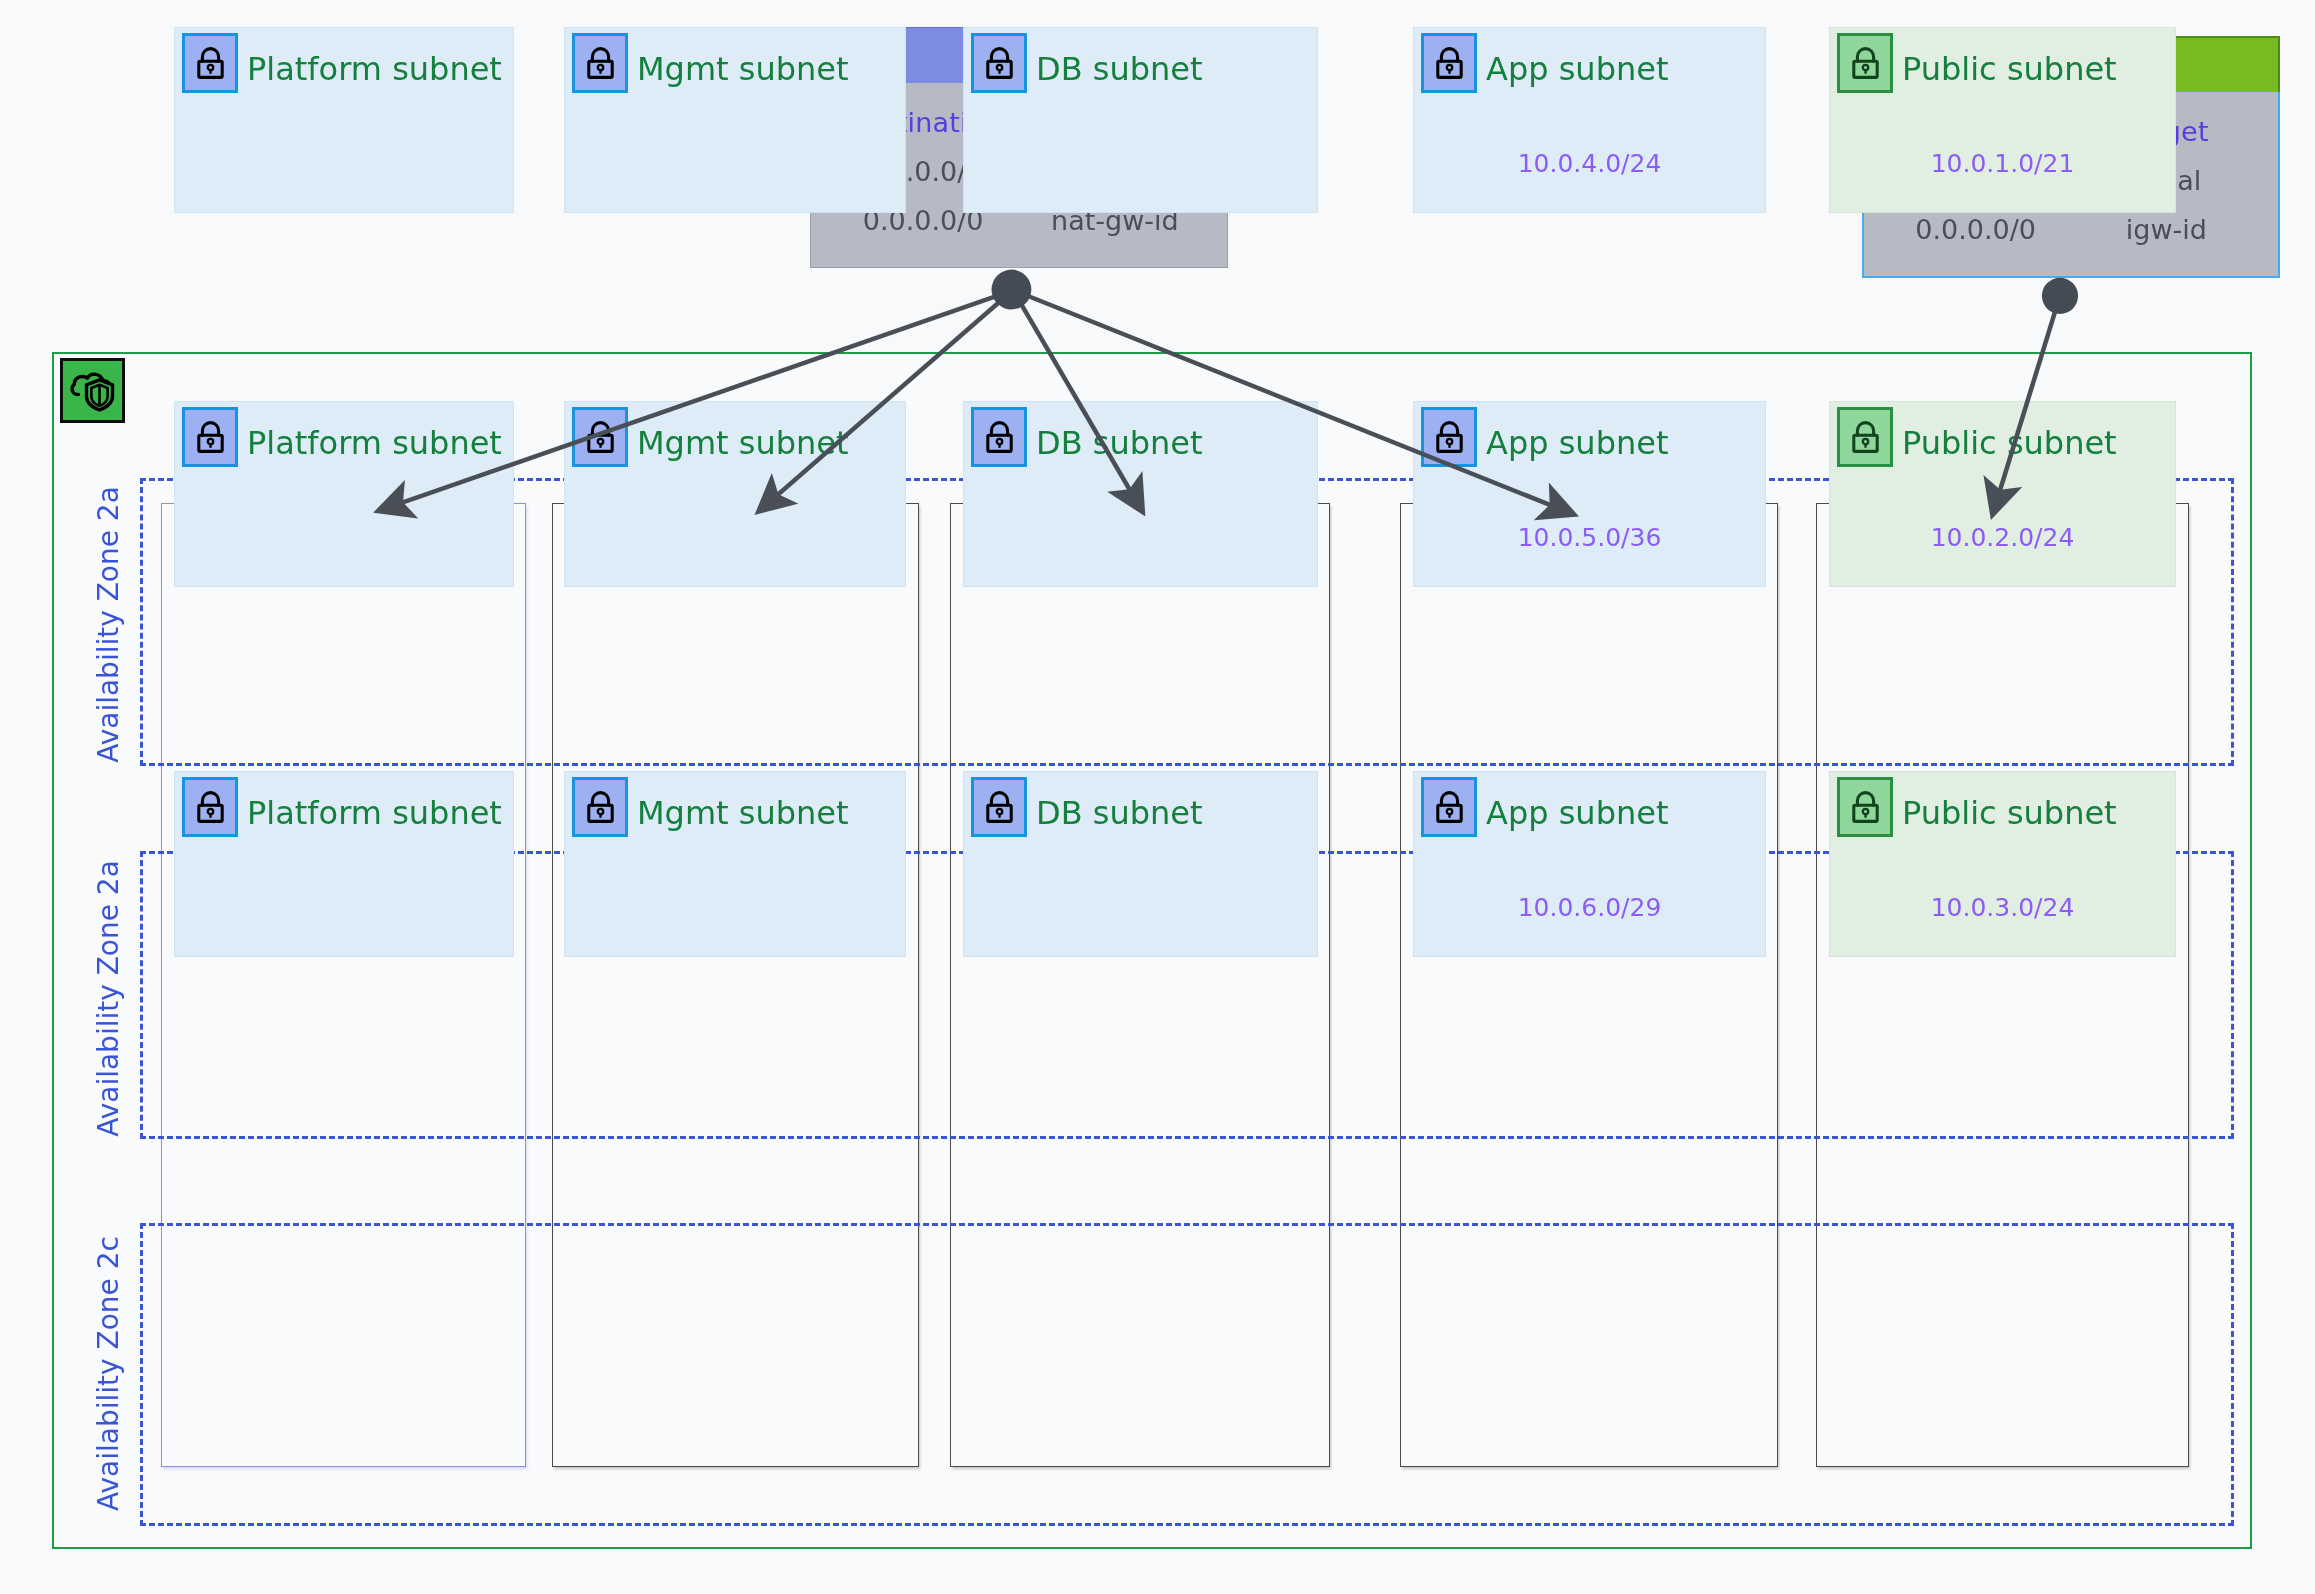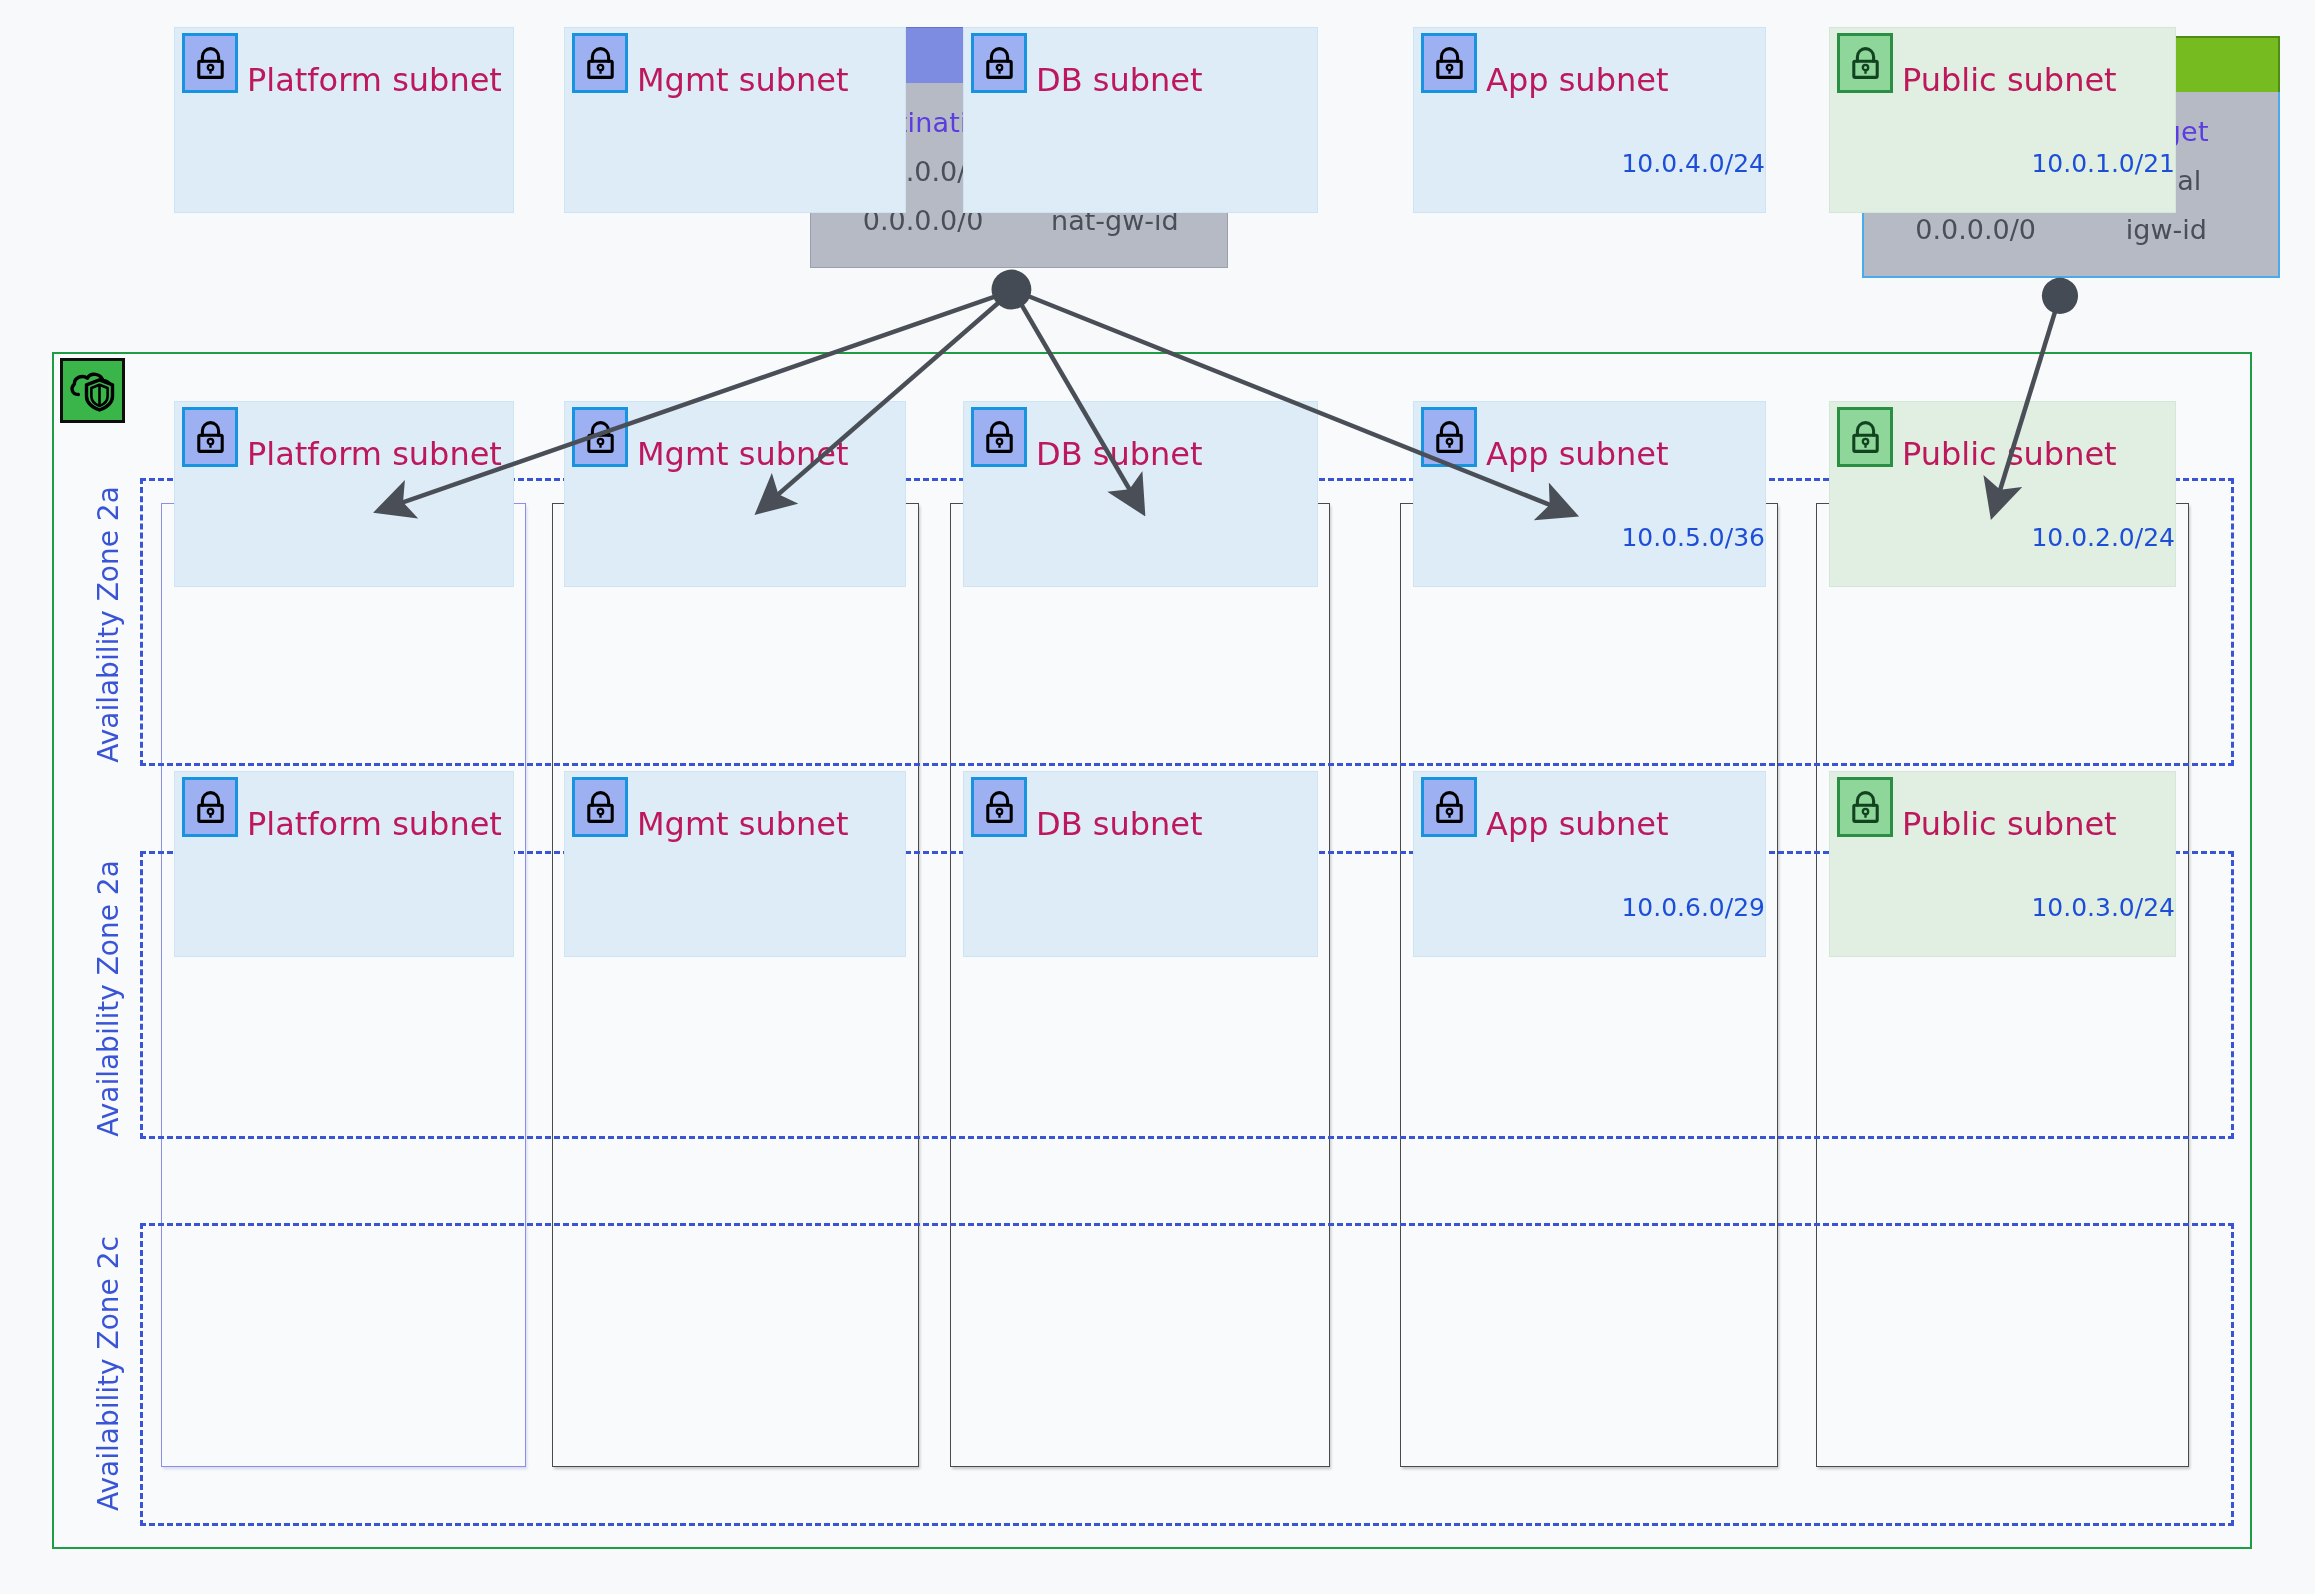--- a/index.html
+++ b/index.html
@@ -83,27 +83,27 @@
   .sc-row2 { top: 771px; height: 186px; }
 
   .lock-badge {
     position: absolute; left: 7.2px; top: 5.4px; width: 56px; height: 60px;
     background: #9db0f2; border: 3.6px solid #1893e0;
     display: flex; align-items: center; justify-content: center;
   }
   .lock-badge.green { background: #8ed69a; border-color: #2a8f43; }
 
   .subnet-title {
-    position: absolute; left: 72px; top: 22px; height: 60px;
+    position: absolute; left: 72px; top: 11px; height: 60px;
     display: flex; align-items: center;
-    font-size: 32px; color: #be185d; white-space: nowrap;
+    font-size: 32px; color: #15803d; white-space: nowrap;
   }
   .subnet-cidr {
     position: absolute; left: 0; right: 0; bottom: 34px;
-    text-align: right; font-size: 25px; color: #1d4ed8;
+    text-align: center; font-size: 25px; color: #8b5cf6;
   }
 
   #arrow-layer { position: absolute; left: 0; top: 0; width: 2316px; height: 1595px; pointer-events: none; }
 </style>
 </head>
 <body>
 
 <div id="stage">
 
   <div class="route-table" id="route-table-private">

